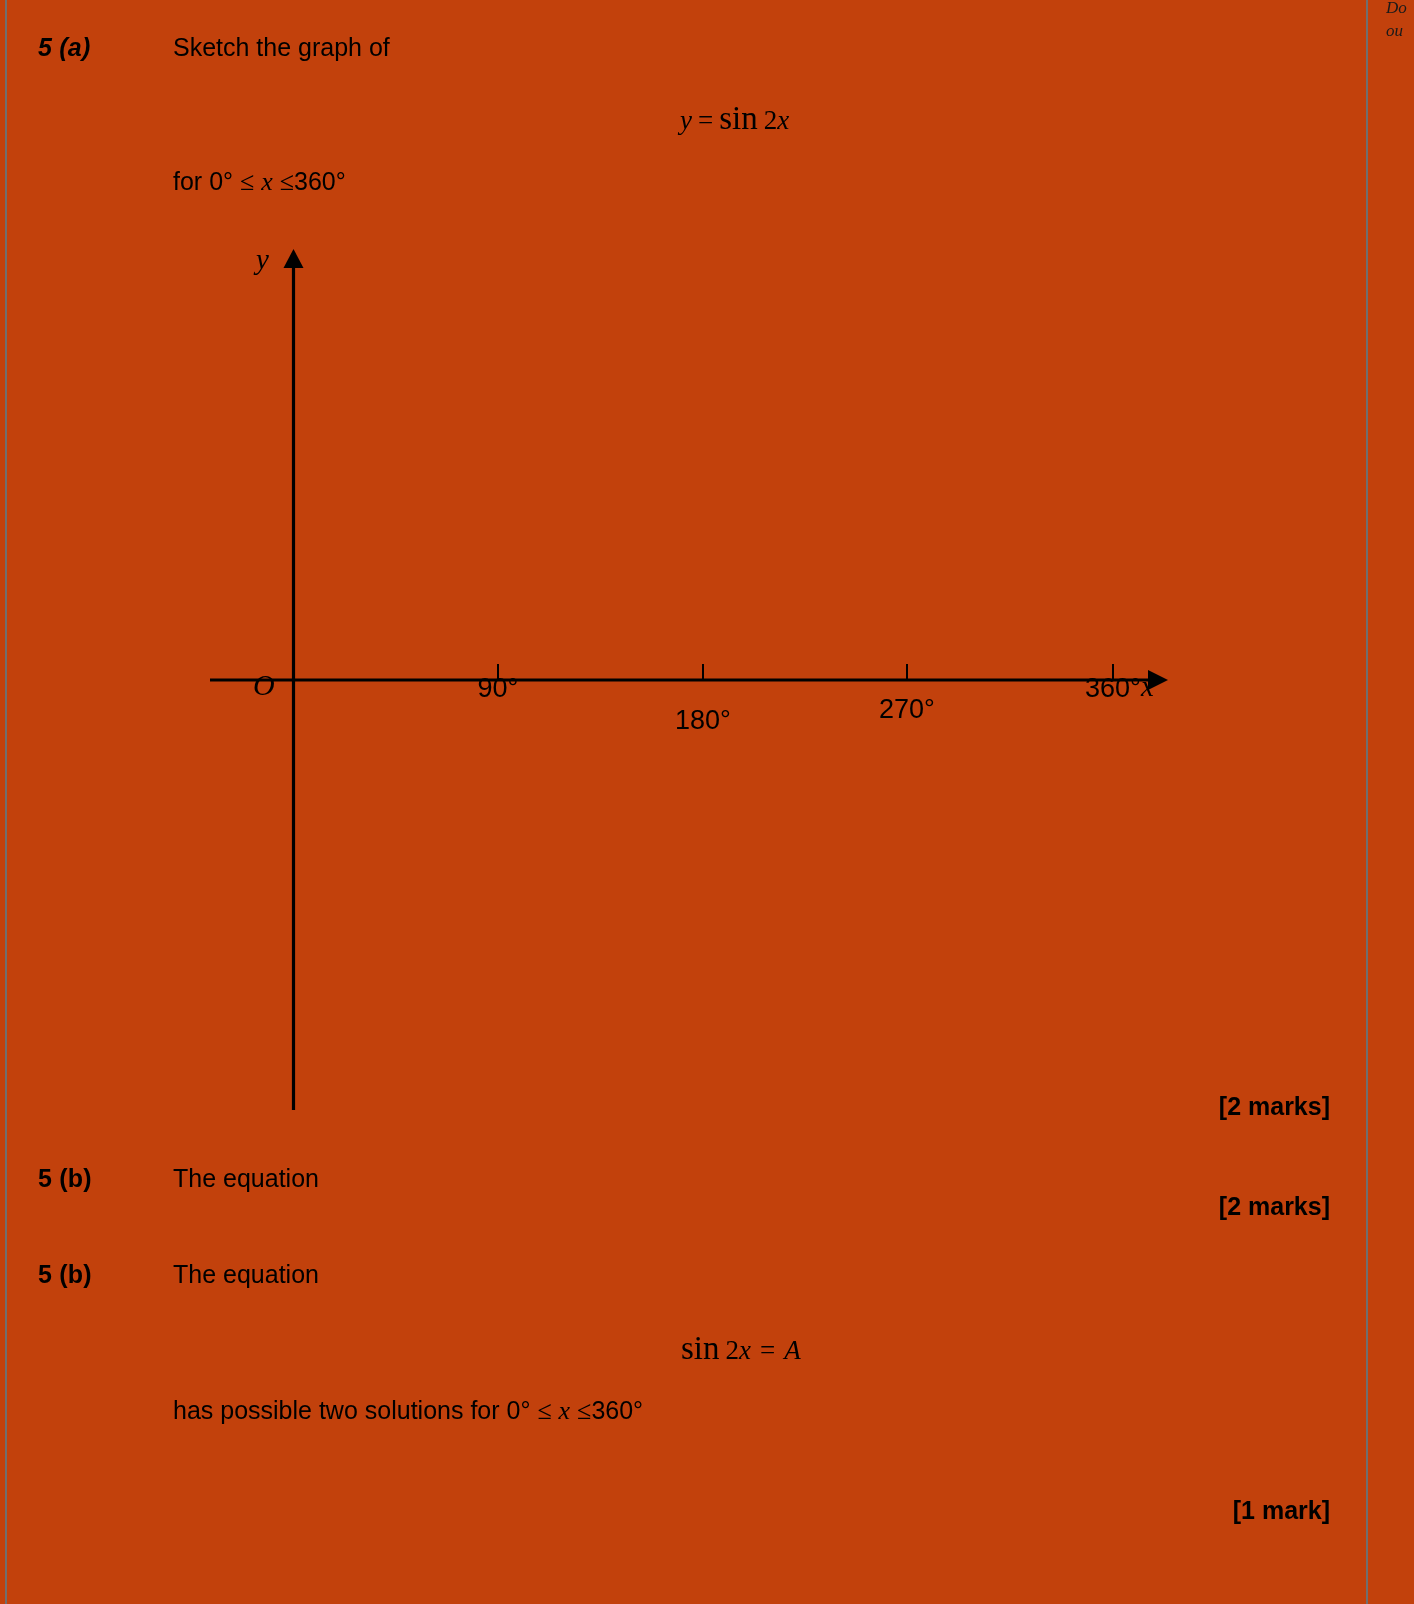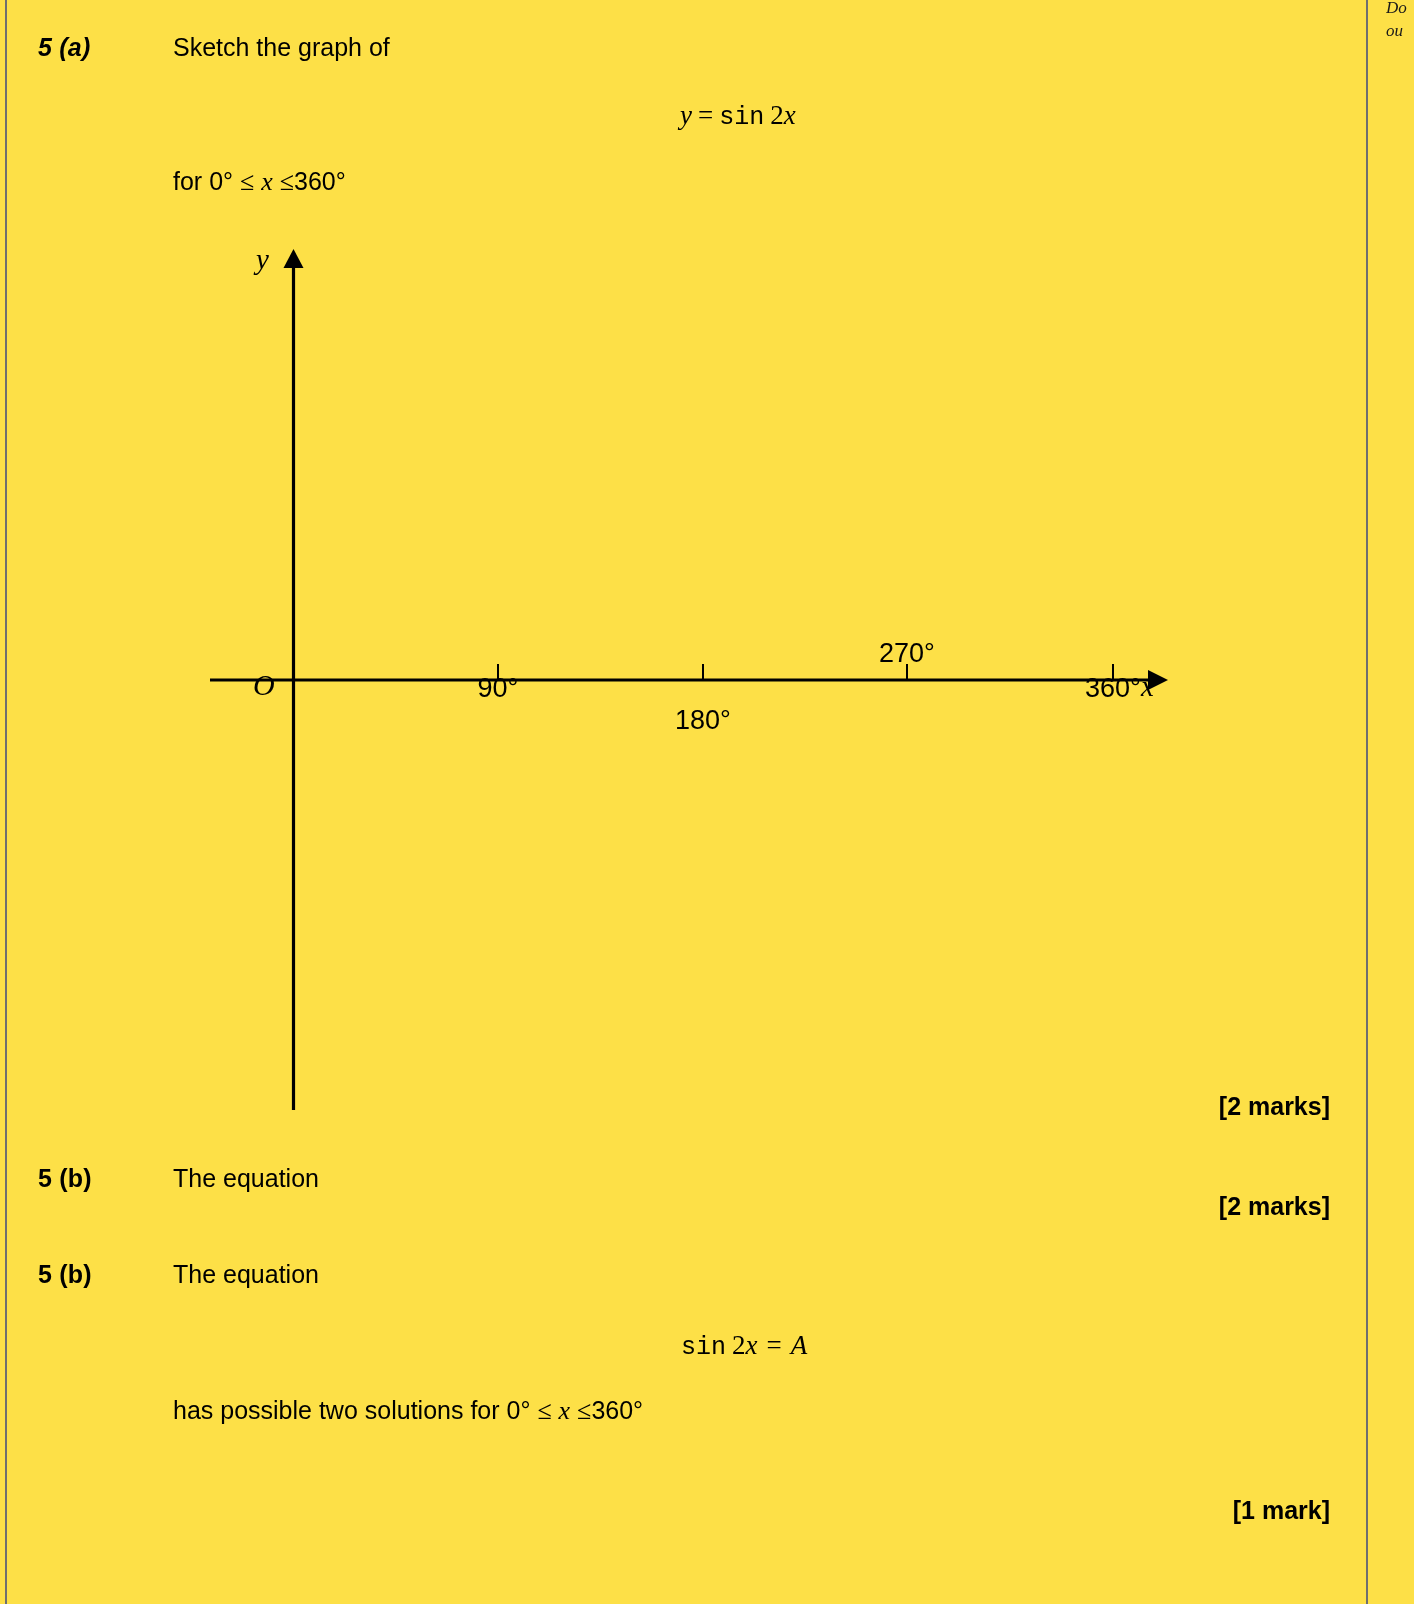--- a/index.html
+++ b/index.html
@@ -4,21 +4,21 @@
 <style>
   html, body {
     margin: 0;
     padding: 0;
     background: #ffffff;
   }
   .page {
     position: relative;
     width: 1414px;
     height: 1604px;
-    background: #fde047;
+    background: #c2410c;
     overflow: hidden;
     font-family: "Liberation Sans", sans-serif;
     color: #000000;
   }
 
   
   .rule-left {
     position: absolute;
     left: 5px;
     top: 0;
@@ -77,21 +77,21 @@
   }
 
   
   .mathdisp {
     position: absolute;
     font-family: "Liberation Serif", serif;
     font-size: 27px;
     white-space: nowrap;
   }
   .mi { font-style: italic; }
-  .mop { font-family: Liberation Mono, monospace; font-style: normal; font-size: 25px; }
+  .mop { font-family: Liberation Serif, serif; font-style: normal; font-size: 33px; }
   .msp { display: inline-block; width: 6px; }
   .mspw { display: inline-block; width: 9px; }
 
   
   .inl-i {
     font-family: "Liberation Serif", serif;
     font-style: italic;
     font-size: 26px;
   }
   .le {
@@ -162,21 +162,21 @@
     <line x1="907" y1="664" x2="907" y2="679" stroke="#000000" stroke-width="2"></line>
     <line x1="1113" y1="664" x2="1113" y2="679" stroke="#000000" stroke-width="2"></line>
   </svg>
 
   <div class="axis-label" style="left:256px; top:243px;">y</div>
   <div class="axis-label" style="left:1141px; top:670px;">x</div>
   <div class="axis-label" style="left:253px; top:668px; font-size:30px;">O</div>
 
   <div class="tick-label" style="left:448px; top:673px; width:100px;">90°</div>
   <div class="tick-label" style="left:643px; top:673px; width:120px;margin-top:32px;">180°</div>
-  <div class="tick-label" style="left:847px; top:638px; width:120px;">270°</div>
+  <div class="tick-label" style="left:847px; top:694px; width:120px;">270°</div>
   <div class="tick-label" style="left:1053px; top:673px; width:120px;">360°</div>
 
   <div class="marks" style="left:1030px; top:1092px; width:300px;">[2 marks]</div>
 
   <div class="qnum" style="left:38px; top:1164px;">5 (b)</div>
   <div class="qtext" style="left:173px; top:1164px;">The equation</div>
   <div class="marks" style="left:1030px; top:1192px; width:300px;">[2 marks]</div>
 
   <div class="qnum" style="left:38px; top:1260px;">5 (b)</div>
   <div class="qtext" style="left:173px; top:1260px;">The equation</div>

